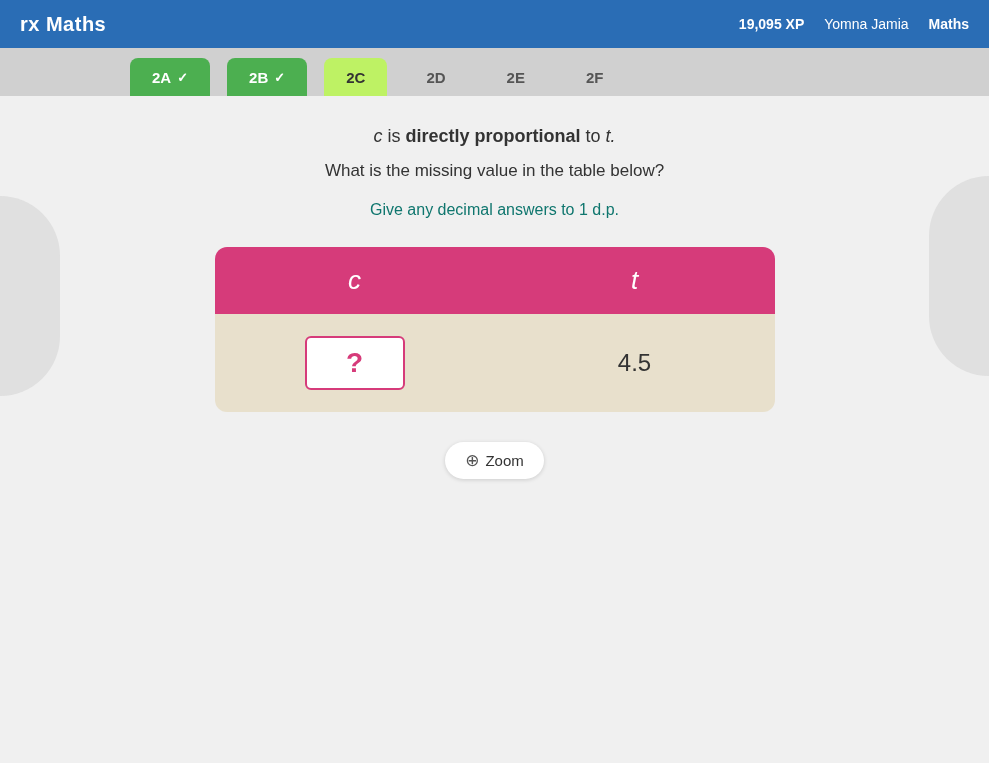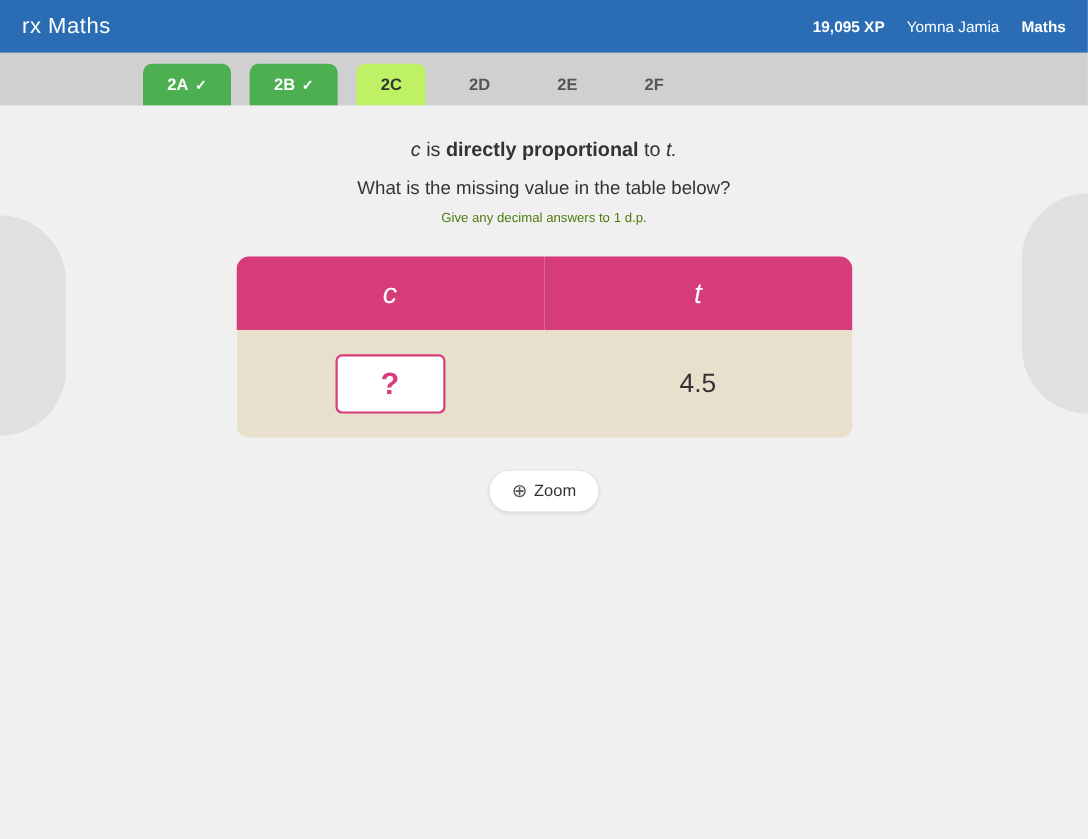--- a/index.html
+++ b/index.html
@@ -19,21 +19,21 @@
       height: 48px;
       display: flex;
       align-items: center;
       justify-content: space-between;
       padding: 0 20px;
     }
 
     .header-left {
       color: white;
       font-size: 20px;
-      font-weight: 400;
+      font-weight: 700;
       letter-spacing: 0.5px;
     }
 
     .header-right {
       display: flex;
       align-items: center;
       gap: 20px;
       color: white;
       font-size: 14px;
     }
@@ -117,26 +117,26 @@
       font-style: italic;
     }
 
     .question-text .intro-line strong {
       font-weight: 800;
     }
 
     .question-text .sub-line {
       font-size: 17px;
       color: #333;
-      margin-bottom: 10px;
+      margin-bottom: 20px;
     }
 
     .question-text .dp-line {
-      font-size: 12px;
-      color: #4d7c0f;
+      font-size: 16px;
+      color: #0f766e;
     }
 
     
     .table-container {
       display: flex;
       justify-content: center;
       margin-top: 28px;
       margin-bottom: 30px;
     }
 

